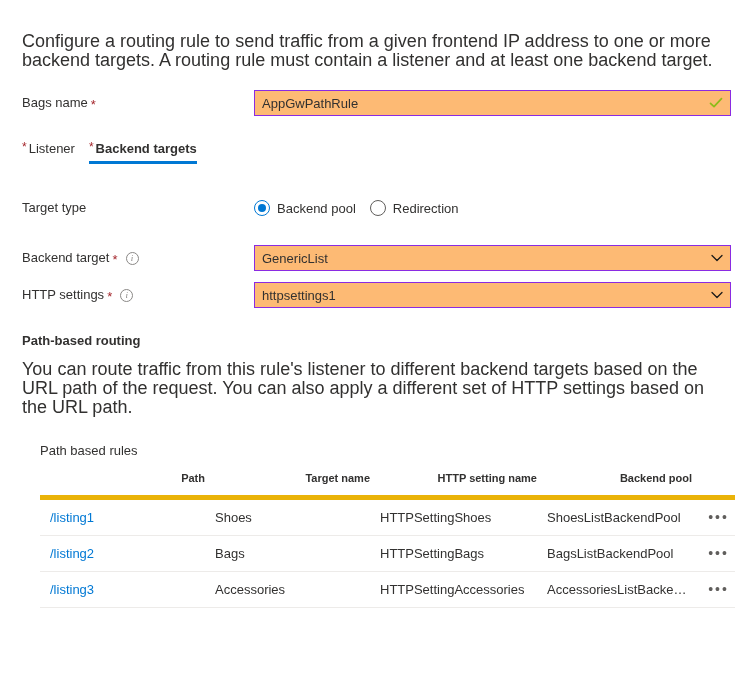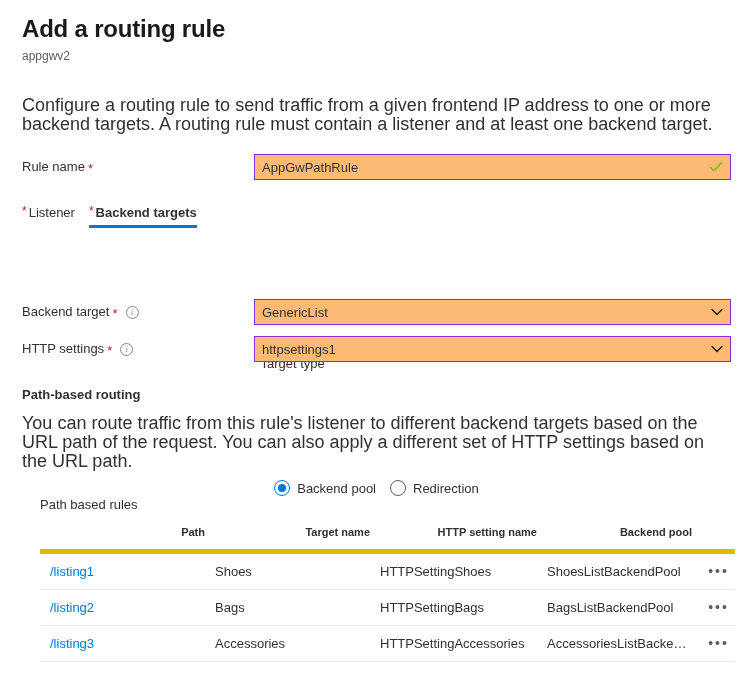--- a/index.html
+++ b/index.html
@@ -272,30 +272,26 @@
     line-height: 10px;
     cursor: pointer;
     user-select: none;
   }
 </style>
 </head>
 <body>
 
 <div class="page">
 
-  <div class="header">
-    <h1 class="page-title">Add a routing rule</h1>
-    <div class="subtitle">appgwv2</div>
-  </div>
 
   <div class="intro">Configure a routing rule to send traffic from a given frontend IP address to one or more backend targets. A routing rule must contain a listener and at least one backend target.</div>
 
   <div class="form-row row-rulename">
     <div class="field-label">
-      <span>Rule name</span>
+      <span>Bags name</span>
       <span class="req-star">*</span>
     </div>
     <div class="control">
       <input class="text-input" type="text" value="AppGwPathRule" style="">
       <span class="check-ok">
         <svg width="14" height="12" viewBox="0 0 14 12" aria-hidden="true">
           <path d="M1.5 6.3 L5 9.6 L12.5 1.6" stroke="#8cbd18" stroke-width="1.7" fill="none" stroke-linecap="round" stroke-linejoin="round"></path>
         </svg>
       </span>
     </div>
@@ -306,21 +302,21 @@
       <span class="req-star">*</span>
       <span class="tab-label">Listener</span>
     </div>
     <div class="tab active">
       <span class="req-star">*</span>
       <span class="tab-label">Backend targets</span>
     </div>
   </div>
 
 
-  <div class="form-row" style="margin-top:20px;flex-direction:column;">
+  <div class="form-row" style="margin-top:30px;">
     <div class="field-label">
       <span>Target type</span>
     </div>
     <div class="control">
       <div class="radio-group">
         <label class="radio-opt selected">
           <span class="radio-mark"></span>
           <span>Backend pool</span>
         </label>
         <label class="radio-opt">

